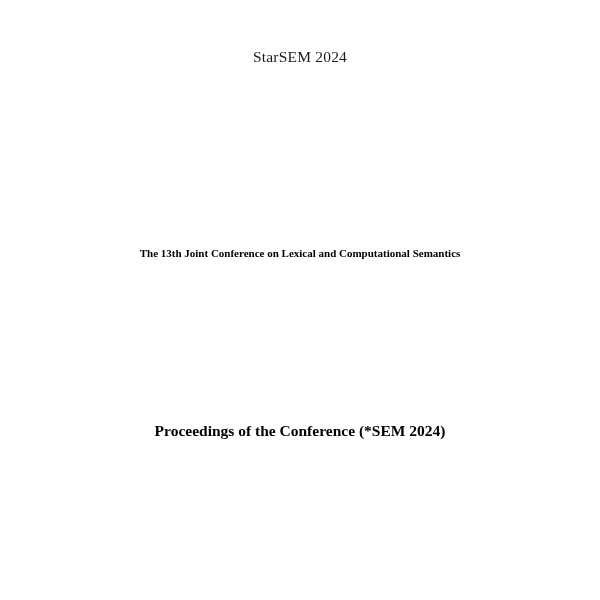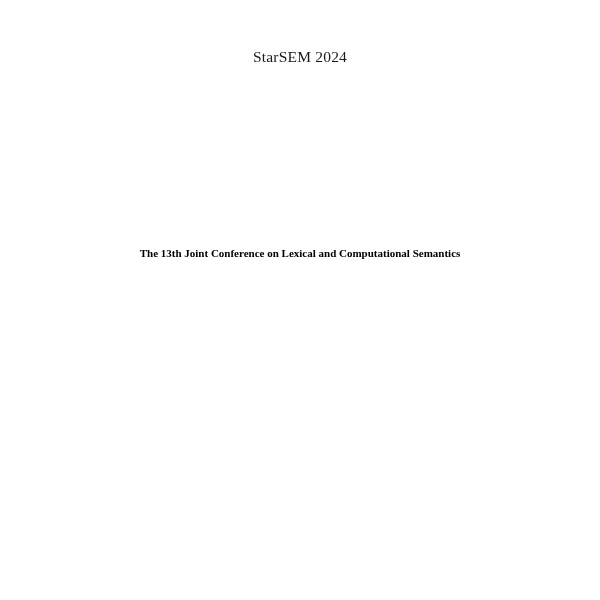--- a/index.html
+++ b/index.html
@@ -56,14 +56,15 @@
 </style>
 </head>
 <body>
 
 <div class="page">
 
   <div class="header-line">StarSEM 2024</div>
 
   <div class="conf-title">The 13th Joint Conference on Lexical and Computational Semantics</div>
 
+  <div class="proceedings">Proceedings of the Conference (*SEM 2024)</div>
 
 </div>
 
 </body></html>

